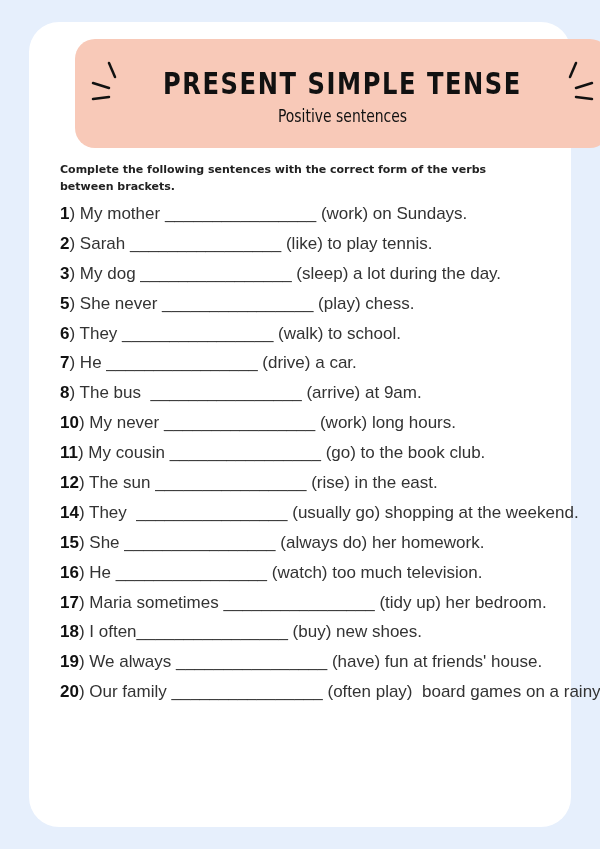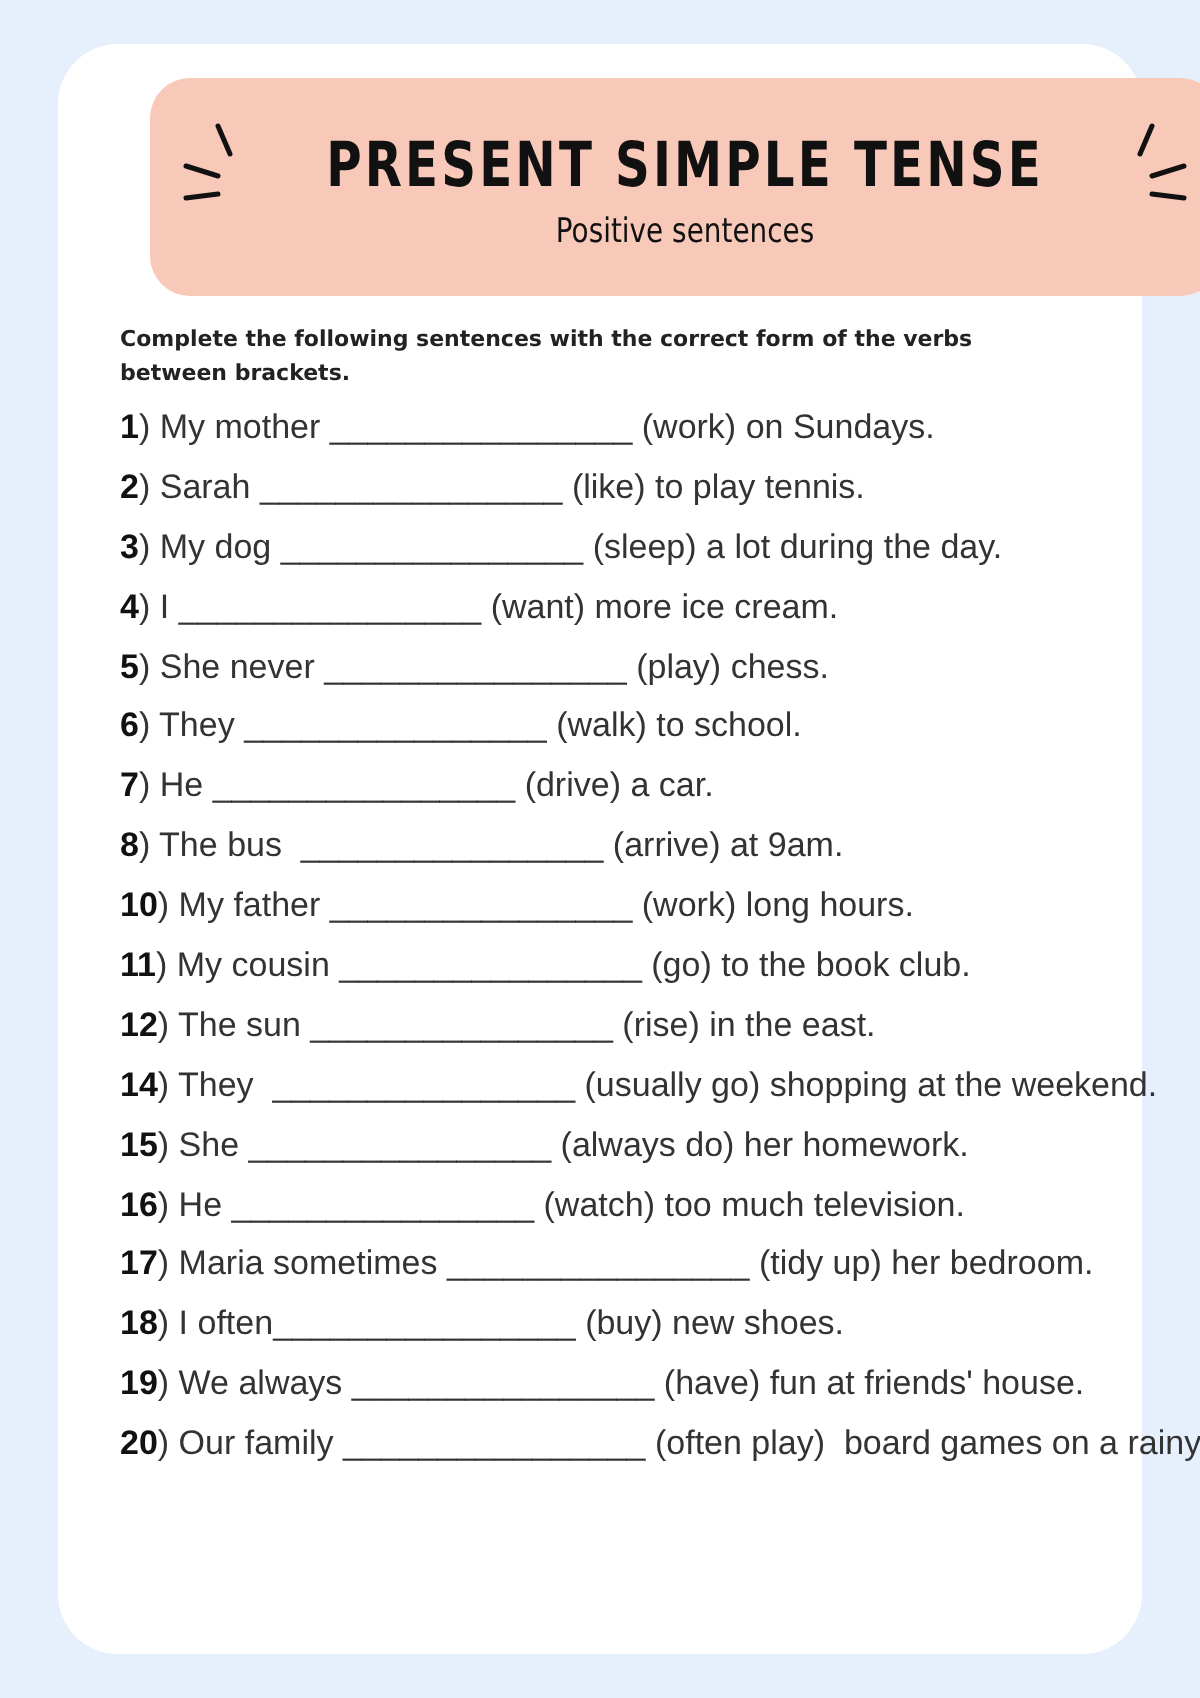--- a/index.html
+++ b/index.html
@@ -100,26 +100,25 @@
     <line x1="34" y1="42" x2="18" y2="40" stroke="#111" stroke-width="2.5" stroke-linecap="round"></line>
   </svg>
 </div>
 
 <div class="instructions">Complete the following sentences with the correct form of the verbs between brackets.</div>
 
 <ul class="list" id="exercise-list">
     <li class="item"><span class="num">1</span><span>) My mother </span><span>________________</span><span> (work) on Sundays.</span></li>
     <li class="item"><span class="num">2</span><span>) Sarah </span><span>________________</span><span> (like) to play tennis.</span></li>
     <li class="item"><span class="num">3</span><span>) My dog </span><span>________________</span><span> (sleep) a lot during the day.</span></li>
-    <li class="item"><span class="num">4</span><span>) I </span><span>________________</span><span> (want) more ice cream.</span></li>
     <li class="item"><span class="num">5</span><span>) She never </span><span>________________</span><span> (play) chess.</span></li>
     <li class="item"><span class="num">6</span><span>) They </span><span>________________</span><span> (walk) to school.</span></li>
     <li class="item"><span class="num">7</span><span>) He </span><span>________________</span><span> (drive) a car.</span></li>
     <li class="item"><span class="num">8</span><span>) The bus  </span><span>________________</span><span> (arrive) at 9am.</span></li>
-    <li class="item"><span class="num">10</span><span>) My father </span><span>________________</span><span> (work) long hours.</span></li>
+    <li class="item"><span class="num">10</span><span>) My never </span><span>________________</span><span> (work) long hours.</span></li>
     <li class="item"><span class="num">11</span><span>) My cousin </span><span>________________</span><span> (go) to the book club.</span></li>
     <li class="item"><span class="num">12</span><span>) The sun </span><span>________________</span><span> (rise) in the east.</span></li>
     <li class="item"><span class="num">14</span><span>) They  </span><span>________________</span><span> (usually go) shopping at the weekend.</span></li>
     <li class="item"><span class="num">15</span><span>) She </span><span>________________</span><span> (always do) her homework.</span></li>
     <li class="item"><span class="num">16</span><span>) He </span><span>________________</span><span> (watch) too much television.</span></li>
     <li class="item"><span class="num">17</span><span>) Maria sometimes </span><span>________________</span><span> (tidy up) her bedroom.</span></li>
     <li class="item"><span class="num">18</span><span>) I often</span><span>________________</span><span> (buy) new shoes.</span></li>
     <li class="item"><span class="num">19</span><span>) We always </span><span>________________</span><span> (have) fun at friends' house.</span></li>
     <li class="item"><span class="num">20</span><span>) Our family </span><span>________________</span><span> (often play)  board games on a rainy day.</span></li>
   </ul>

